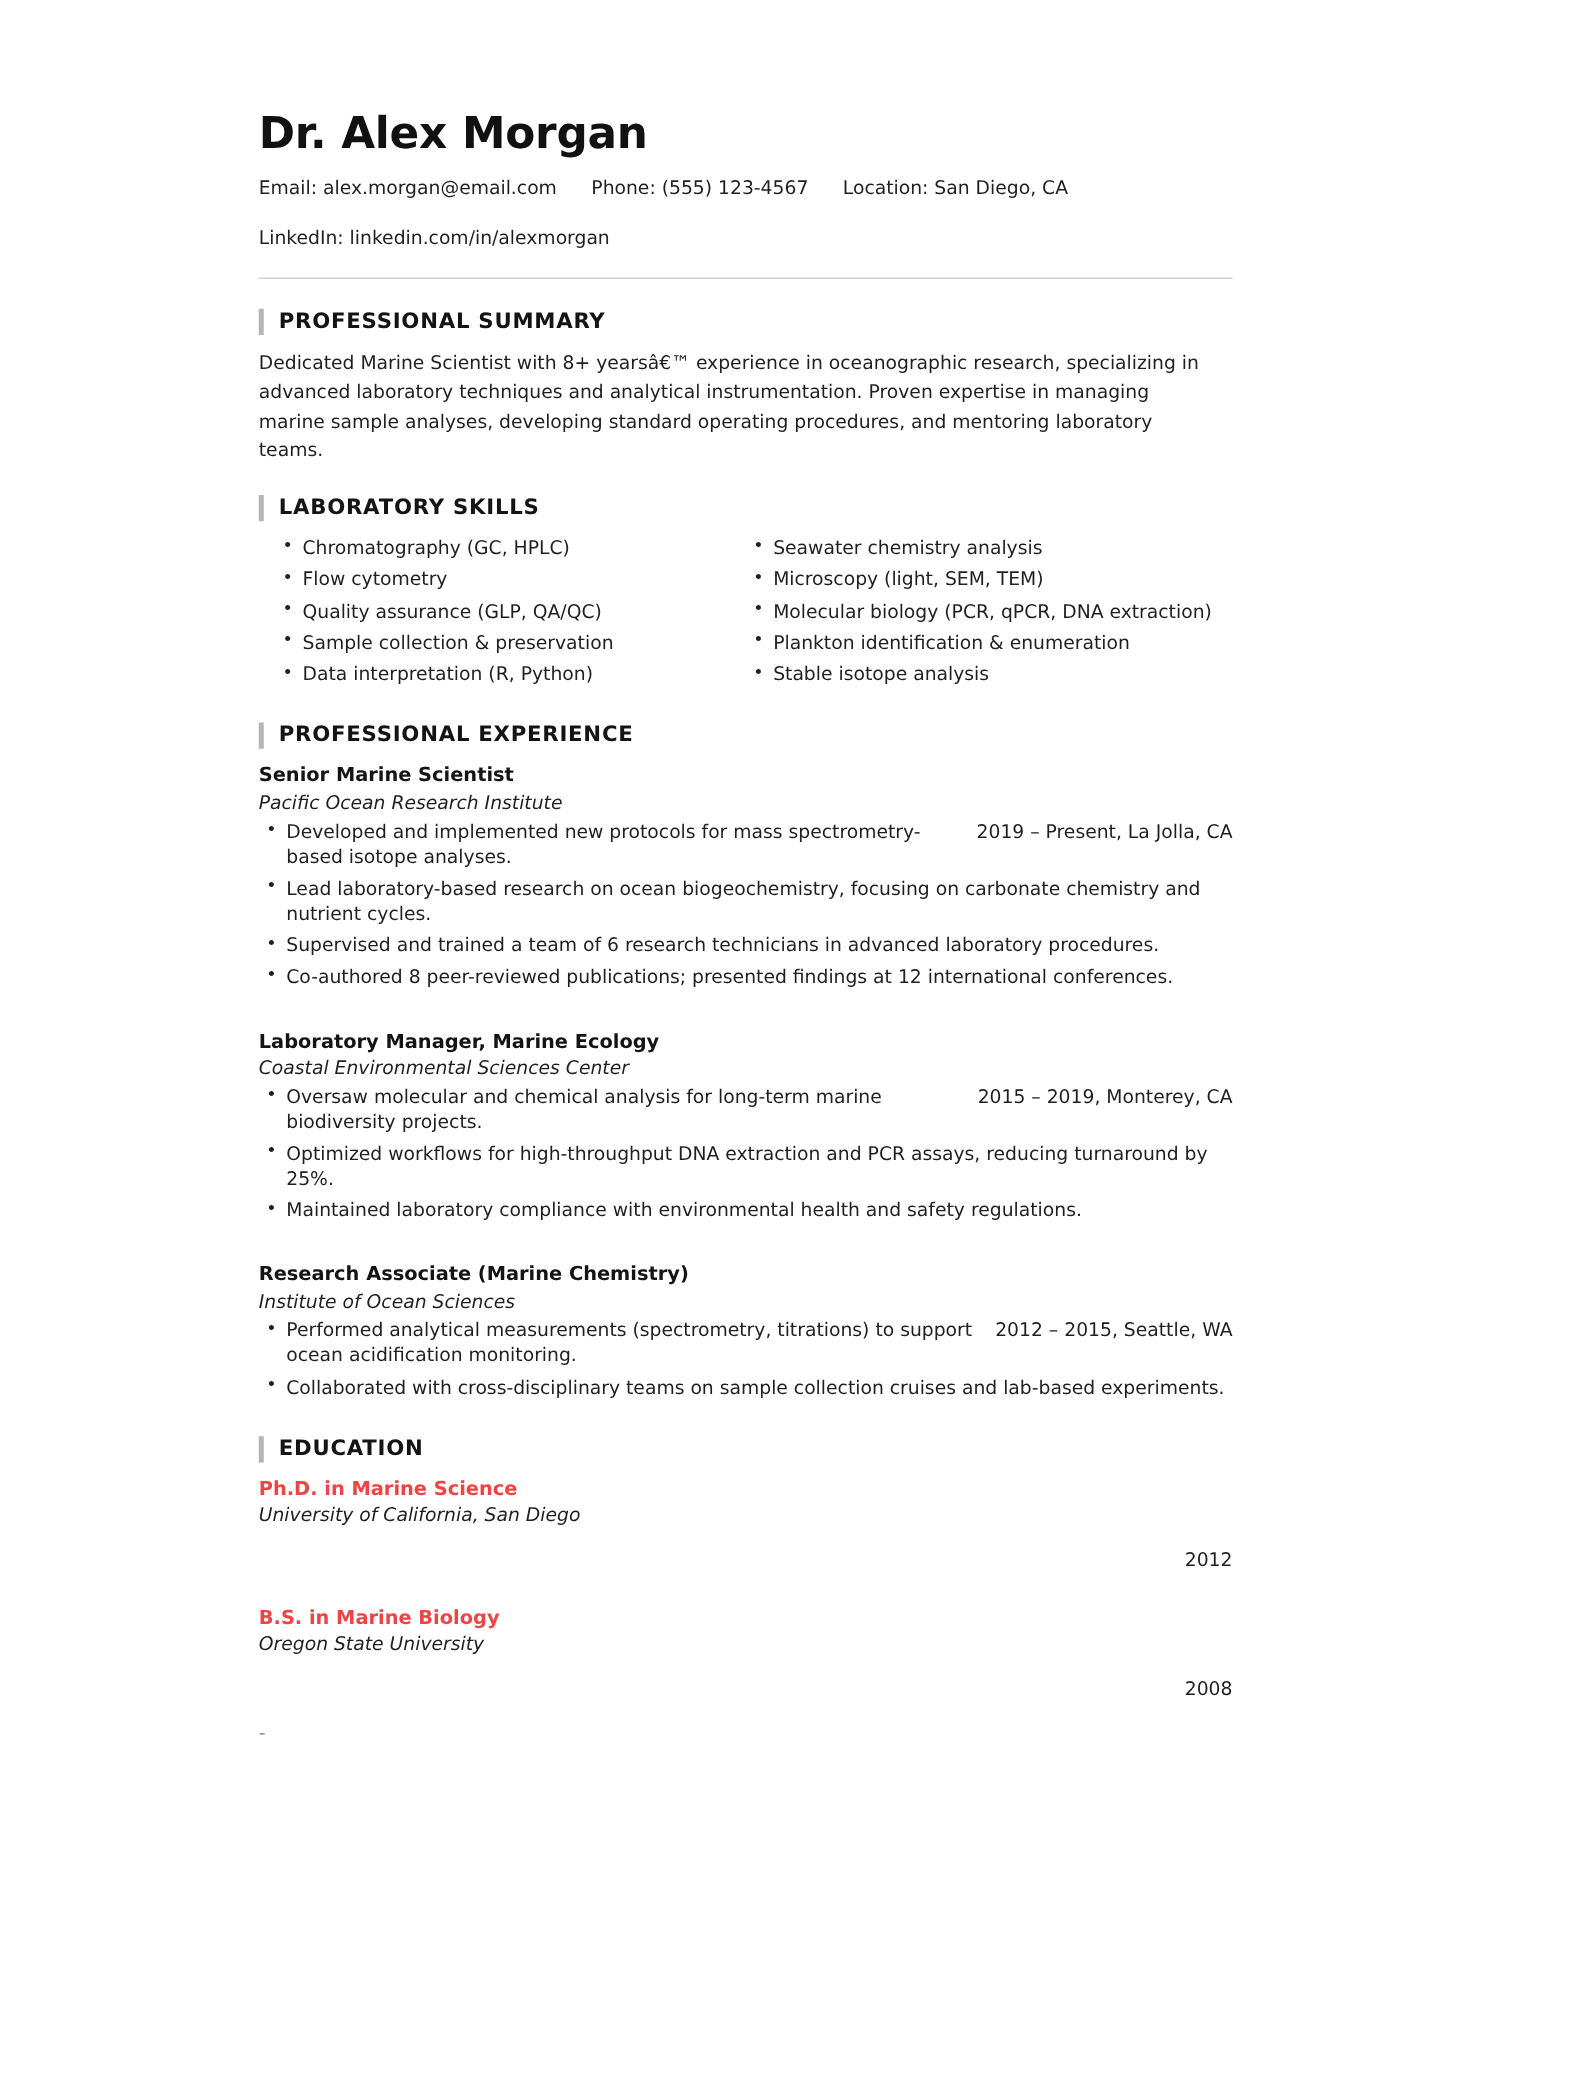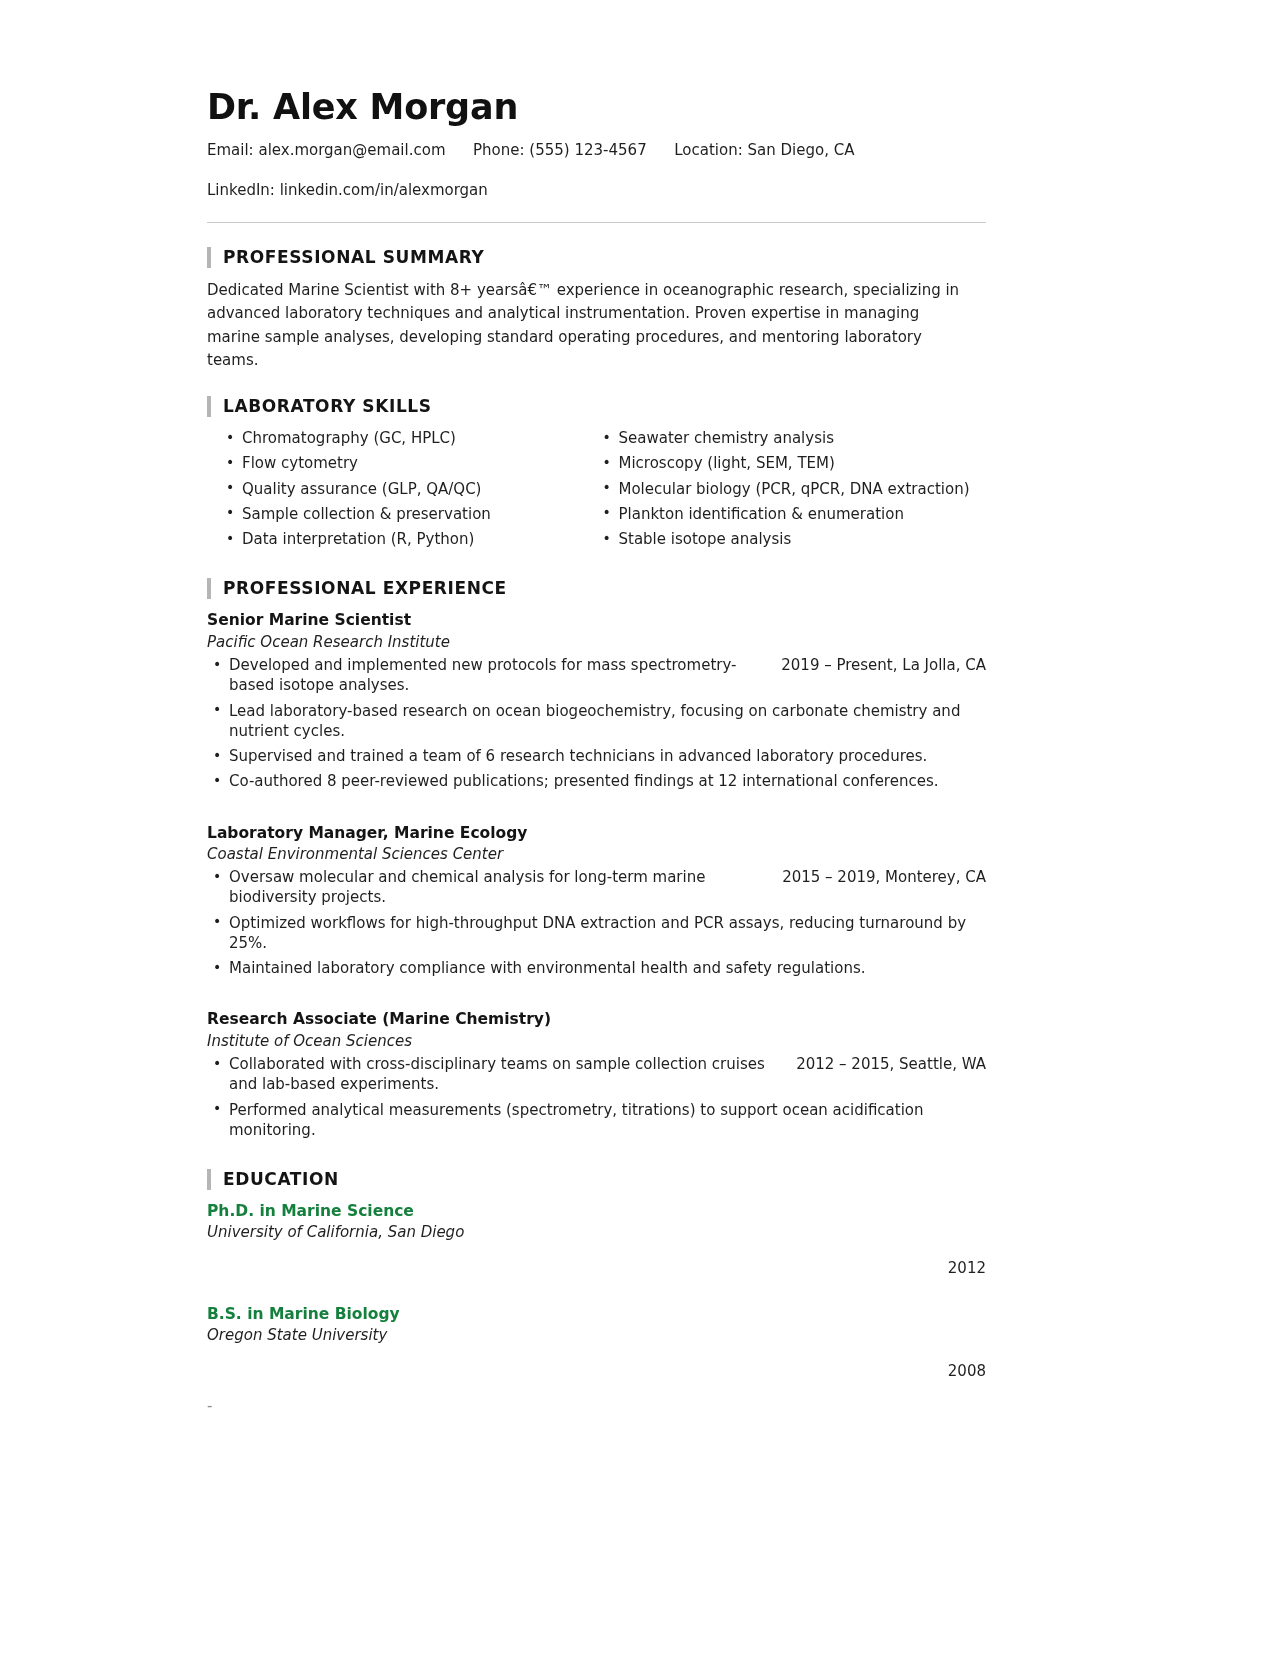--- a/index.html
+++ b/index.html
@@ -169,21 +169,21 @@
   
   .edu-entry {
     margin-bottom: 26px;
   }
   .edu-entry:last-child {
     margin-bottom: 0;
   }
   .edu-degree {
     font-size: 15.5px;
     font-weight: bold;
-    color: #15803d;
+    color: #ef4444;
     margin: 0 0 2px 0;
     line-height: 1.3;
   }
   .edu-school {
     font-size: 15px;
     font-style: italic;
     color: #1f1f1f;
     margin: 0;
     line-height: 1.3;
   }
@@ -288,22 +288,22 @@
           <li>Maintained laboratory compliance with environmental health and safety regulations.</li>
         </ul>
         <div class="clear"></div>
       </div>
 
       <div class="job">
         <div class="job-title">Research Associate (Marine Chemistry)</div>
         <div class="job-org">Institute of Ocean Sciences</div>
         <div class="job-meta">2012 – 2015, Seattle, WA</div>
         <ul class="bullets job-bullets">
+          <li>Performed analytical measurements (spectrometry, titrations) to support ocean acidification monitoring.</li>
           <li>Collaborated with cross-disciplinary teams on sample collection cruises and lab-based experiments.</li>
-          <li>Performed analytical measurements (spectrometry, titrations) to support ocean acidification monitoring.</li>
         </ul>
         <div class="clear"></div>
       </div>
     </div>
 
     <div class="section">
       <div class="section-heading">
         <span class="accent-bar"></span>
         <span class="section-title">EDUCATION</span>
       </div>

